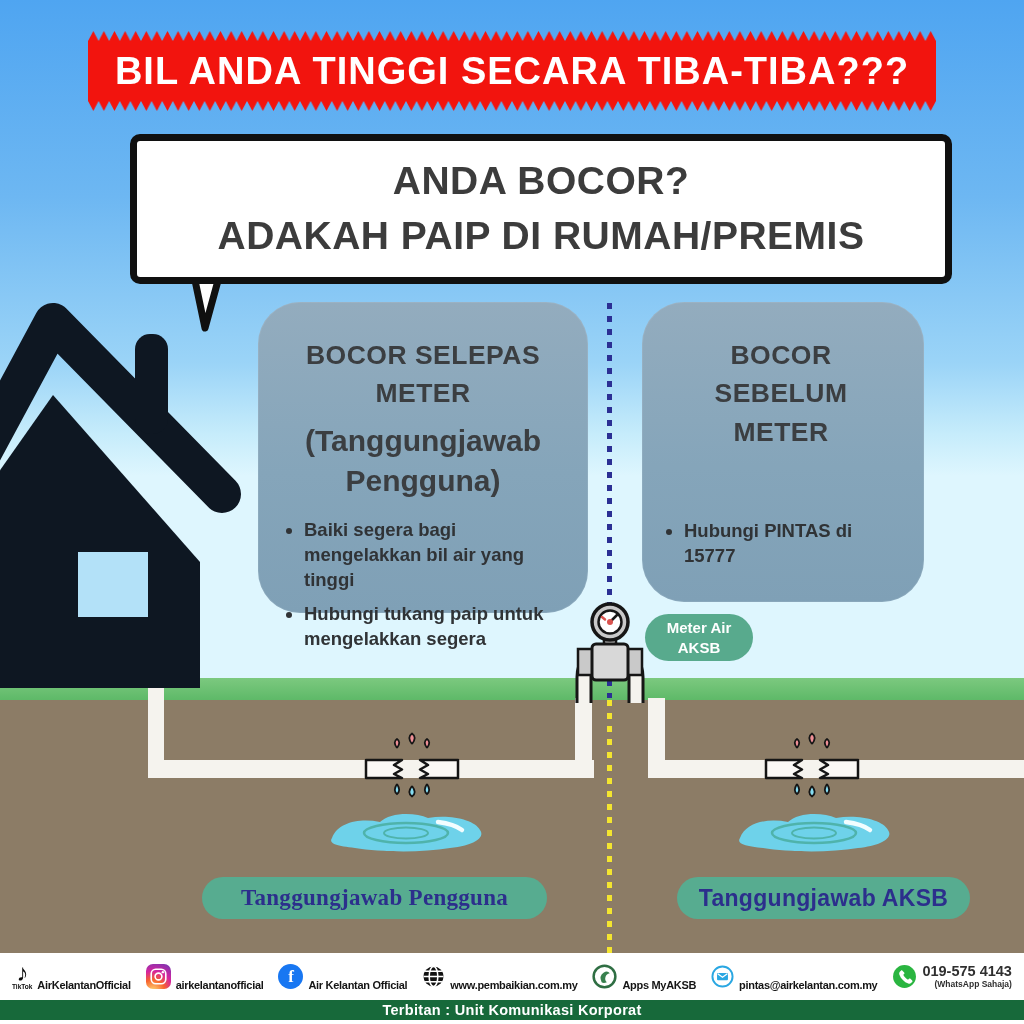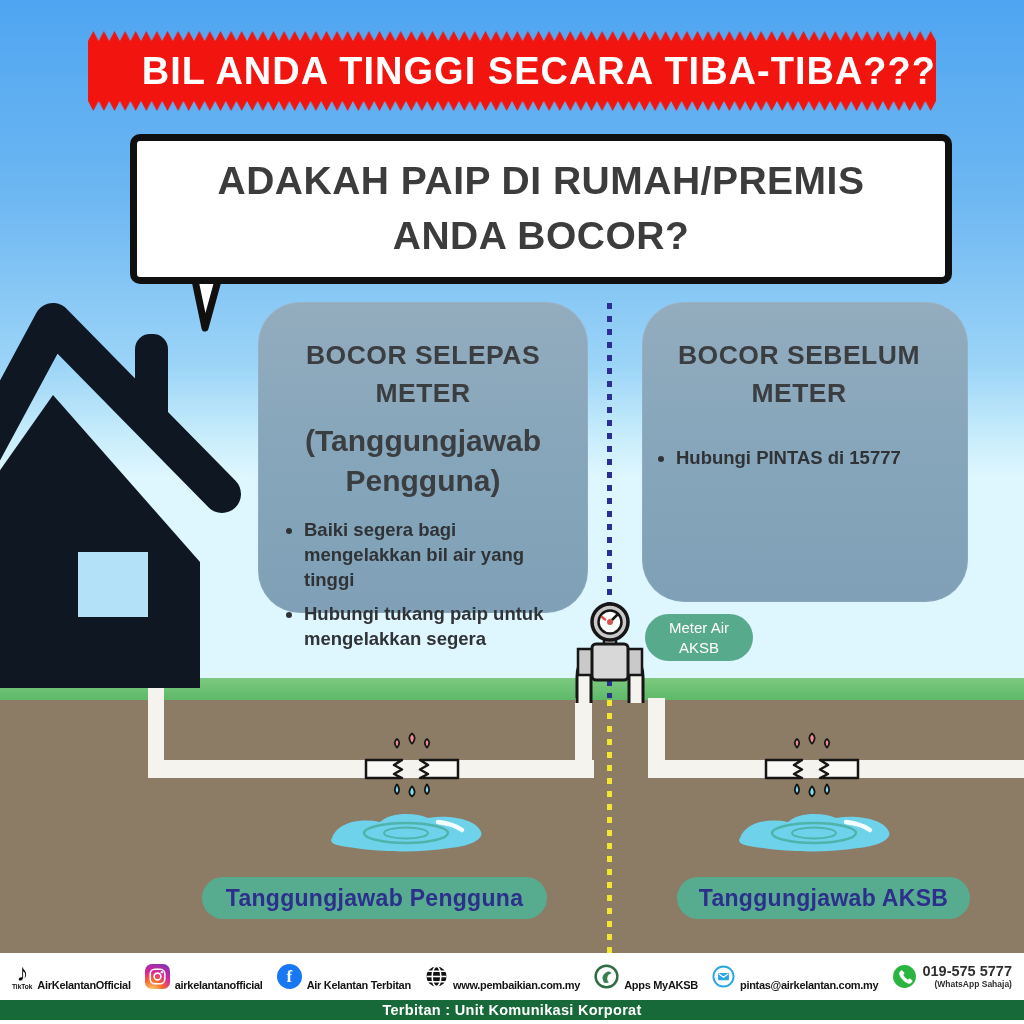--- a/index.html
+++ b/index.html
@@ -13,61 +13,61 @@
   .grass{left:0;top:678px;width:1024px;height:22px;
          background:linear-gradient(180deg,#7cc97f,#5eb968);}
   .soil{left:0;top:700px;width:1024px;height:253px;background:#8c7c66;}
   .footer-band{left:0;top:953px;width:1024px;height:47px;background:#ffffff;}
   .bottom-bar{left:0;top:1000px;width:1024px;height:20px;background:#17693a;
               color:#fff;font-size:14.5px;font-weight:bold;text-align:center;line-height:20px;letter-spacing:.3px;}
 
   
   .banner{left:88px;top:31px;width:848px;z-index:40;}
   .banner svg{display:block;}
-  .banner-core{width:848px;height:60px;background:#f2140e;display:flex;align-items:center;justify-content:flex-end;}
+  .banner-core{width:848px;height:60px;background:#f2140e;display:flex;align-items:center;justify-content:center;}
   .banner-core span{color:#fff;font-size:38px;font-weight:bold;letter-spacing:1px;white-space:nowrap;}
 
   
   .bubble{left:130px;top:134px;width:808px;height:136px;background:#fff;border:7px solid #101010;
           border-radius:10px;z-index:30;display:flex;flex-direction:column;align-items:center;justify-content:center;}
   .bubble div{color:#3c3c3c;font-size:39px;font-weight:bold;letter-spacing:.5px;line-height:1.4;white-space:nowrap;}
   .bubble-tail{left:182px;top:262px;z-index:29;}
 
   
   .box{border-radius:42px;z-index:15;color:#3a3d40;
        background:linear-gradient(180deg,#93acbe 0%,#85a5ba 55%,#7fa0b6 100%);
        box-shadow:0 0 0 1px rgba(255,255,255,.08) inset;}
   .box-left{left:258px;top:302px;width:330px;height:311px;padding:26px 22px 0 22px;box-sizing:border-box;}
-  .box-right{left:642px;top:302px;width:326px;height:300px;padding:26px 22px 0 10px;box-sizing:border-box;}
+  .box-right{left:642px;top:302px;width:282px;height:300px;padding:26px 22px 0 18px;box-sizing:border-box;}
   .box h2{margin:8px;text-align:center;font-size:26.5px;font-weight:bold;letter-spacing:.5px;line-height:1.45;color:#3b3e41;}
   .box h3{margin:2px 0 0 0;text-align:center;font-size:30px;font-weight:bold;line-height:1.35;color:#3b3e41;}
   .box ul{margin:16px 0 0 0;padding:0 0 0 24px;}
   .box li{font-size:18.5px;font-weight:bold;color:#303336;line-height:1.35;margin-bottom:9px;}
-  .box-right ul{margin-top:33px;}
+  .box-right ul{margin-top:68px;}
 
   
   .dash-blue{left:607px;top:303px;width:5px;height:395px;z-index:10;
      background:repeating-linear-gradient(180deg,#2b2f94 0 6px,transparent 6px 13px);}
   .dash-yellow{left:607px;top:700px;width:5px;height:253px;z-index:10;
      background:repeating-linear-gradient(180deg,#f4e52f 0 6px,transparent 6px 13px);}
 
   
   .pipe{background:#f5f3ee;z-index:6;}
   .meter-svg{left:550px;top:597px;z-index:12;}
   .leak{z-index:8;}
   .puddle{z-index:8;}
 
   
   .meter-badge{left:645px;top:614px;width:108px;height:47px;background:#58aa8d;border-radius:24px;
-     color:#fff;font-size:15px;font-weight:normal;text-align:center;display:flex;flex-direction:column;
+     color:#fff;font-size:15px;font-weight:bold;text-align:center;display:flex;flex-direction:column;
      justify-content:center;line-height:1.3;z-index:14;}
   .zone-badge{top:877px;height:42px;background:#57ac90;border-radius:21px;color:#2c2f8c;
      font-weight:bold;font-size:23px;display:flex;align-items:center;justify-content:center;
      letter-spacing:.3px;z-index:14;}
-  .zone-left{left:202px;width:345px;}
+  .zone-left{left:202px;width:345px;font-family:Liberation Serif, serif;}
   .zone-right{left:677px;width:293px;}
 
   
   .house{left:-50px;top:298px;z-index:20;}
 
   
   .footer-row{left:0;top:953px;width:1024px;height:47px;display:flex;align-items:center;
      justify-content:space-between;padding:0 12px;box-sizing:border-box;z-index:45;}
   .f-item{display:flex;align-items:center;gap:5px;white-space:nowrap;}
   .f-label{font-size:11px;font-weight:bold;color:#141414;letter-spacing:-.3px;margin-top:16px;}
@@ -121,22 +121,22 @@
           </pattern>
         </defs>
       <rect width="848" height="10" fill="url(#zzdn)"></rect>
     </svg>
   </div>
 
   <svg class="abs bubble-tail" width="52" height="74">
     <polygon points="10,4 23,66 40,4" fill="#ffffff" stroke="#101010" stroke-width="7" stroke-linejoin="round"></polygon>
   </svg>
   <div class="abs bubble">
+    <div>ANDA BOCOR?</div>
     <div>ADAKAH PAIP DI RUMAH/PREMIS</div>
-    <div>ANDA BOCOR?</div>
   </div>
 
   <svg class="abs house" width="300" height="400" viewBox="0 0 300 400">
     <polyline points="18,182 103,24 272,196" fill="none" stroke="#0e1722" stroke-width="38" stroke-linecap="round" stroke-linejoin="round"></polyline>
     <rect x="185" y="36" width="33" height="100" rx="15" fill="#0e1722"></rect>
     <polygon points="10,229 103,97 250,264 250,390 10,390" fill="#0e1722"></polygon>
     <rect x="128" y="254" width="70" height="65" fill="#b3e1f8"></rect>
   </svg>
 
   <div class="abs box box-left">
@@ -235,21 +235,21 @@
         <svg width="21" height="21" viewBox="0 0 26 26">
           <rect x="4" y="4" width="18" height="18" rx="5.5" fill="none" stroke="#fff" stroke-width="2"></rect>
           <circle cx="13" cy="13" r="4.2" fill="none" stroke="#fff" stroke-width="2"></circle>
           <circle cx="18.4" cy="7.6" r="1.5" fill="#fff"></circle>
         </svg>
       </span>
       <span class="f-label">airkelantanofficial</span>
     </div>
     <div class="f-item">
       <span class="fb-icon">f</span>
-      <span class="f-label">Air Kelantan Terbitan</span>
+      <span class="f-label">Air Kelantan Official</span>
     </div>
     <div class="f-item">
       <svg width="23" height="23" viewBox="0 0 24 24">
         <circle cx="12" cy="12" r="10.5" fill="#111"></circle>
         <g stroke="#fff" stroke-width="1.6" fill="none">
           <ellipse cx="12" cy="12" rx="4.5" ry="10.5"></ellipse>
           <line x1="1.5" y1="12" x2="22.5" y2="12"></line>
           <line x1="3.2" y1="6.5" x2="20.8" y2="6.5"></line>
           <line x1="3.2" y1="17.5" x2="20.8" y2="17.5"></line>
         </g>
@@ -270,21 +270,21 @@
         <path d="M7,9.2 l5,3.6 5,-3.6" stroke="#fff" stroke-width="1.2" fill="none"></path>
       </svg>
       <span class="f-label">pintas@airkelantan.com.my</span>
     </div>
     <div class="f-item">
       <svg width="25" height="25" viewBox="0 0 24 24">
         <circle cx="12" cy="12" r="11" fill="#2ab540"></circle>
         <path d="M8.6,6.4c0.4-0.4,1-0.4,1.4,0l1.7,1.7c0.4,0.4,0.4,1,0,1.4l-0.9,0.9c0.9,2,2.6,3.7,4.6,4.6l0.9-0.9c0.4-0.4,1-0.4,1.4,0l1.7,1.7c0.4,0.4,0.4,1,0,1.4l-0.9,0.9c-0.8,0.8-1.9,1-2.9,0.6c-3.9-1.5-7-4.6-8.5-8.5c-0.4-1-0.2-2.1,0.6-2.9L8.6,6.4z" fill="#fff"></path>
       </svg>
       <span class="wa-num">
-        <span class="wa-big">019-575 5777</span>
+        <span class="wa-big">019-575 4143</span>
         <span class="wa-small">(WhatsApp Sahaja)</span>
       </span>
     </div>
   </div>
 
   <div class="abs bottom-bar">Terbitan : Unit Komunikasi Korporat</div>
 
 </div>
 
 </body></html>

